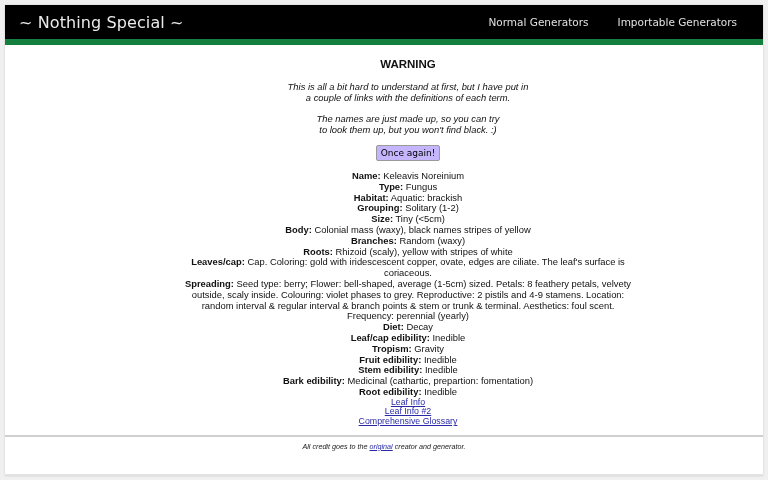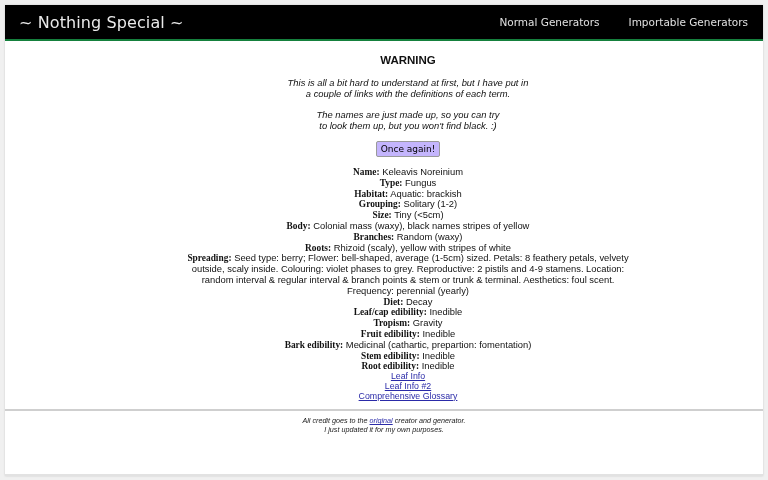--- a/index.html
+++ b/index.html
@@ -15,37 +15,37 @@
       left: 5px;
       top: 5px;
       width: 758px;
       height: 471px;
       background: #ffffff;
       box-shadow: 0 0 2px rgba(0,0,0,0.15);
     }
     .navbar {
       height: 34px;
       background: #000000;
-      border-bottom: 2px solid #15803d;
+      border-bottom: 6px solid #15803d;
       display: flex;
       align-items: center;
       justify-content: space-between;
       color: #e8e8e8;
       font-family: "DejaVu Sans", sans-serif;
     }
     .brand {
       font-size: 16px;
       margin-left: 14px;
       color: #eaeaea;
       letter-spacing: 0.1px;
     }
     .nav-links {
       display: flex;
       align-items: center;
-      margin-right: 15px;
+      margin-right: 26px;
     }
     .nav-link {
       font-size: 10.5px;
       color: #e0e0e0;
       margin-left: 29px;
       text-decoration: none;
       cursor: pointer;
     }
     .content {
       text-align: center;
@@ -74,21 +74,21 @@
       border-radius: 2px;
       color: #000;
       margin: 0 0 10px 0;
       cursor: pointer;
     }
     .attrs {
       line-height: 10.8px;
       width: 460px;
       margin: 0 auto;
     }
-    .attr-label { font-weight: bold; font-family: Liberation Serif, serif; }
+    .attr-label { font-weight: bold; }
     .links {
       line-height: 9.7px;
     }
     .links a {
       color: #2a2aa8;
       text-decoration: underline;
       font-size: 8.8px;
       display: block;
       cursor: pointer;
     }
@@ -145,38 +145,38 @@
 
     <div class="attrs">
       <div><span class="attr-label">Name:</span> <span>Keleavis Noreinium</span></div>
       <div><span class="attr-label">Type:</span> <span>Fungus</span></div>
       <div><span class="attr-label">Habitat:</span> <span>Aquatic: brackish</span></div>
       <div><span class="attr-label">Grouping:</span> <span>Solitary (1-2)</span></div>
       <div><span class="attr-label">Size:</span> <span>Tiny (&lt;5cm)</span></div>
       <div><span class="attr-label">Body:</span> <span>Colonial mass (waxy), black names stripes of yellow</span></div>
       <div><span class="attr-label">Branches:</span> <span>Random (waxy)</span></div>
       <div><span class="attr-label">Roots:</span> <span>Rhizoid (scaly), yellow with stripes of white</span></div>
+      <div><span class="attr-label">Leaves/cap:</span> <span>Cap. Coloring: gold with iridescescent copper, ovate, edges are ciliate. The leaf's surface is coriaceous.</span></div>
       <div><span class="attr-label">Spreading:</span> <span>Seed type: berry; Flower: bell-shaped, average (1-5cm) sized. Petals: 8 feathery petals, velvety outside, scaly inside. Colouring: violet phases to grey. Reproductive: 2 pistils and 4-9 stamens. Location: random interval &amp; regular interval &amp; branch points &amp; stem or trunk &amp; terminal. Aesthetics: foul scent. Frequency: perennial (yearly)</span></div>
       <div><span class="attr-label">Diet:</span> <span>Decay</span></div>
       <div><span class="attr-label">Leaf/cap edibility:</span> <span>Inedible</span></div>
       <div><span class="attr-label">Tropism:</span> <span>Gravity</span></div>
       <div><span class="attr-label">Fruit edibility:</span> <span>Inedible</span></div>
+      <div><span class="attr-label">Stem edibility:</span> <span>Inedible</span></div>
       <div><span class="attr-label">Bark edibility:</span> <span>Medicinal (cathartic, prepartion: fomentation)</span></div>
-      <div><span class="attr-label">Stem edibility:</span> <span>Inedible</span></div>
       <div><span class="attr-label">Root edibility:</span> <span>Inedible</span></div>
     </div>
 
     <div class="links">
       <a>Leaf Info</a>
       <a>Leaf Info #2</a>
       <a>Comprehensive Glossary</a>
     </div>
   </div>
 
   <hr class="divider">
 
   <div class="footer">
     <div><span>All credit goes to the </span><a>original</a><span> creator and generator.</span></div>
-    <div>I just updated it for my own purposes.</div>
   </div>
 
   <div class="bottom-line"></div>
 </div>
 
 </body></html>

